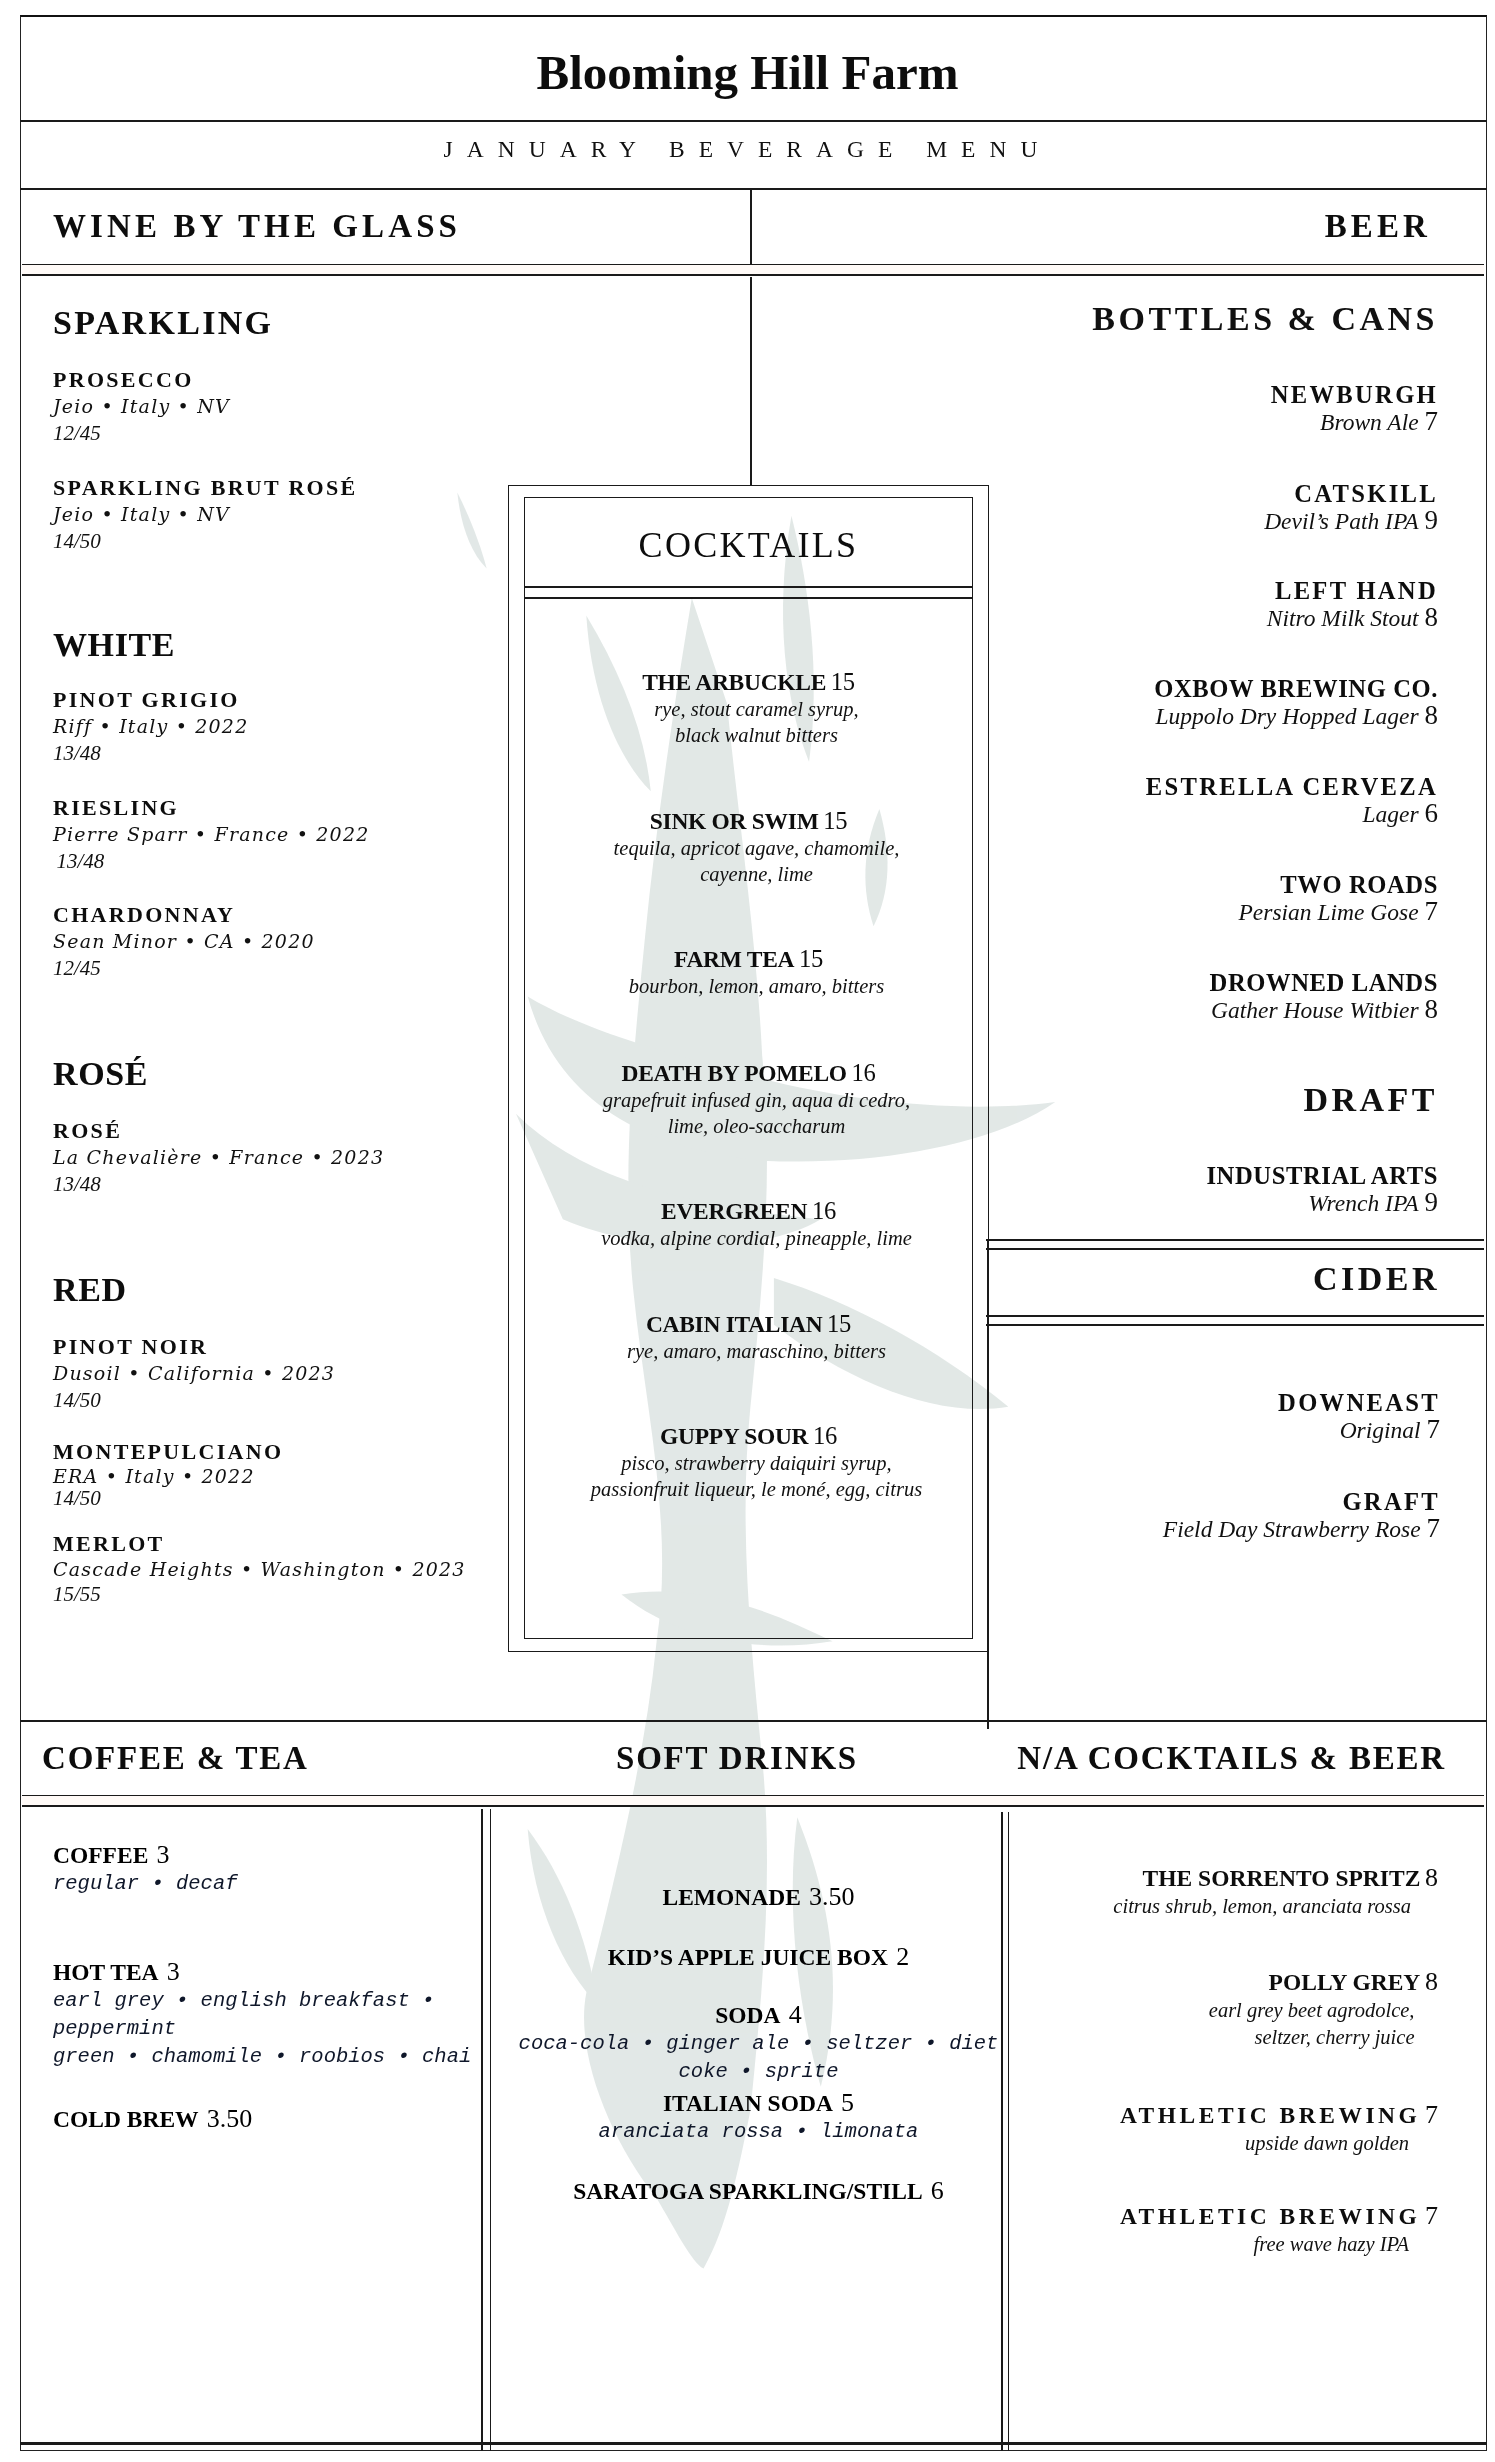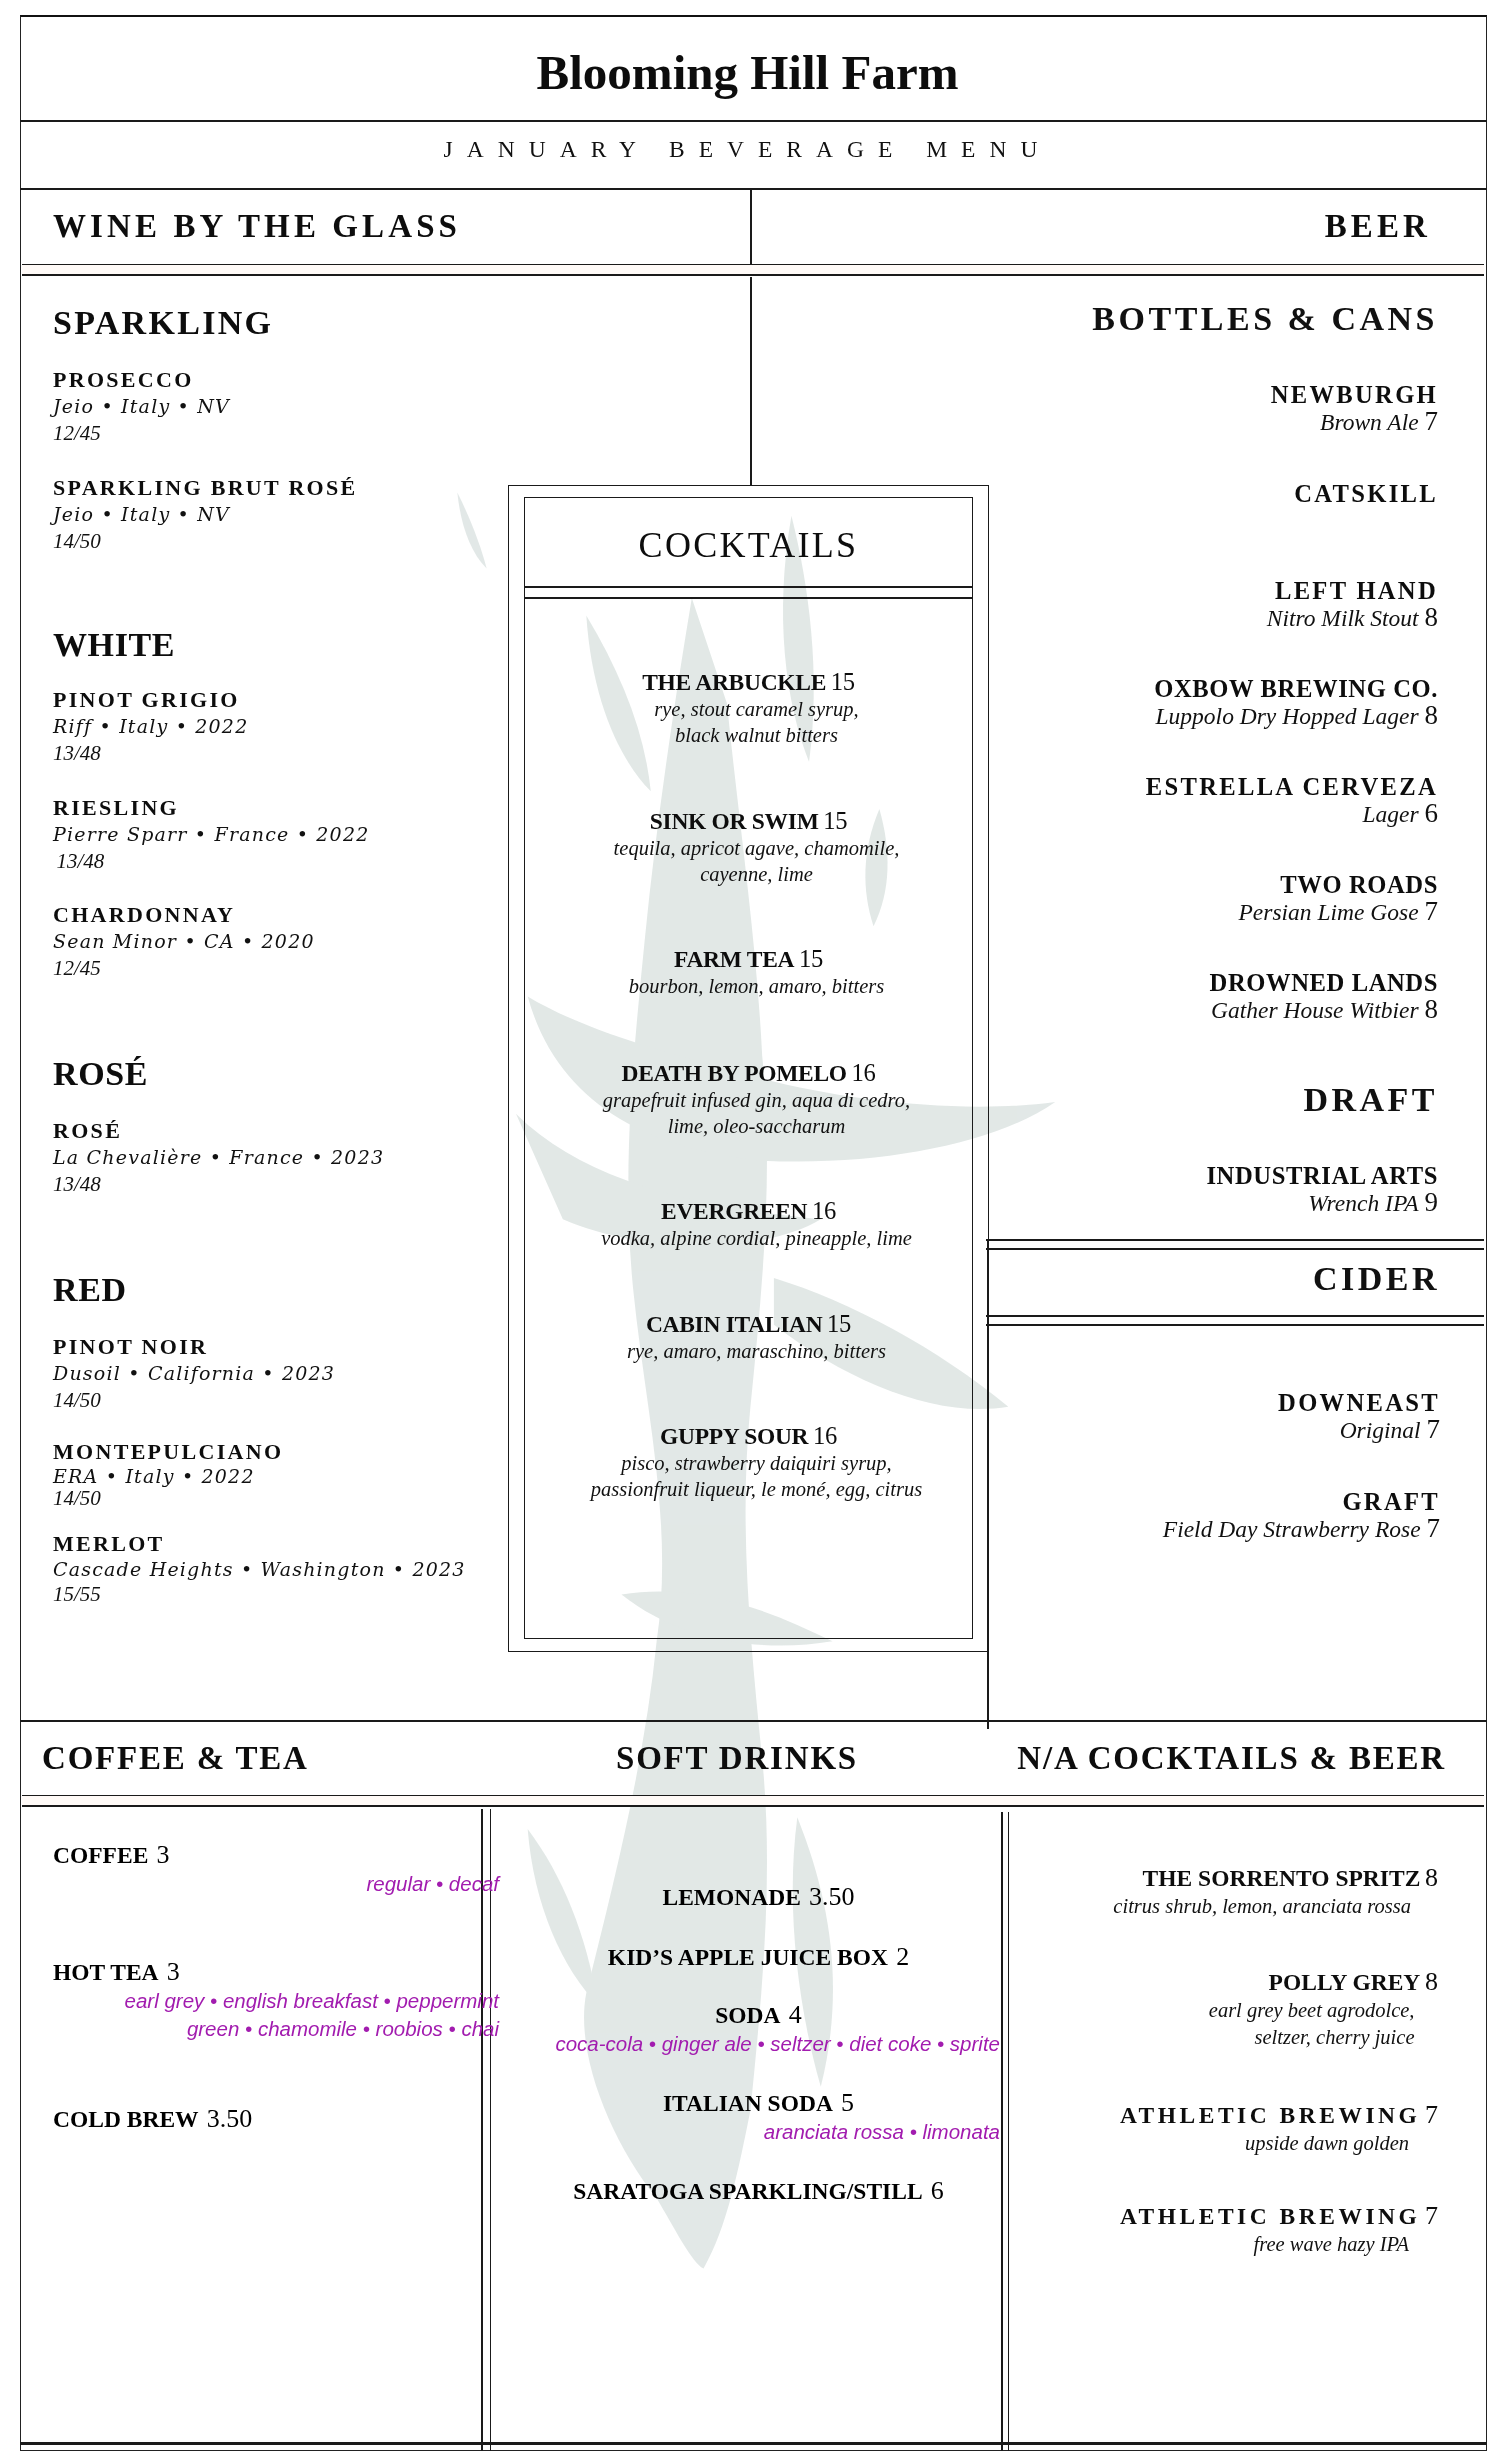--- a/index.html
+++ b/index.html
@@ -42,21 +42,21 @@
   .cocktail { position: absolute; left: 524px; width: 449px; text-align: center; }
   .cocktail .name { font-family: "Liberation Serif", serif; font-weight: bold; font-size: 23.5px; line-height: 28px; color: #0d0d0d; letter-spacing: -0.3px; }
   .cocktail .price { font-weight: normal; font-size: 24.6px; margin-left: 4.7px; }
   .cocktail .desc { font-family: "Liberation Serif", serif; font-style: italic; font-size: 20.5px; line-height: 26px; color: #111; margin-left: 16px; }
 
   .bot-head { position: absolute; top: 1740px; font-family: "Liberation Serif", serif; font-weight: bold; font-size: 33px; letter-spacing: 1.8px; color: #0d0d0d; }
 
   .drink { position: absolute; }
   .drink .name { font-family: "Liberation Serif", serif; font-weight: bold; font-size: 23.5px; line-height: 29px; color: #000000; }
   .drink .price { font-weight: normal; font-size: 26px; margin-left: 8.2px; }
-  .drink .desc { font-family: Liberation Sans, sans-serif; font-style: italic; font-size: 20.5px; line-height: 28px; color: #a21caf; text-align: right; }
+  .drink .desc { font-family: Liberation Mono, monospace; font-style: italic; font-size: 20.5px; line-height: 28px; color: #0f172a; }
   .drink.center { left: 490px; width: 510px; text-align: center; padding-left: 27px; }
   .drink.left { left: 53px; width: 446px; }
   .na { position: absolute; right: 57px; width: 528px; text-align: right; }
   .na .name { font-family: "Liberation Serif", serif; font-weight: bold; font-size: 23.5px; line-height: 29px; color: #0d0d0d; }
   .na .name.spaced { letter-spacing: 3.5px; font-size: 23.5px; }
   .na .price { font-weight: normal; font-size: 26px; margin-left: 4.7px; letter-spacing: 0; }
   .na .desc { font-family: "Liberation Serif", serif; font-style: italic; font-size: 20.5px; line-height: 27px; color: #111; padding-right: 33px; }
 
   .watermark { position: absolute; left: 0; top: 0; width: 1495px; height: 2462px; pointer-events: none; }
 </style>
@@ -187,20 +187,21 @@
 <div class="beer-right" style="top:300px;">
   <div class="cathead">BOTTLES &amp; CANS</div>
 </div>
 
 <div class="beer-item" style="top:381px;">
   <div class="brewer">NEWBURGH</div>
   <div class="style"><span>Brown Ale</span><span class="price">7</span></div>
 </div>
 <div class="beer-item" style="top:480px;">
   <div class="brewer">CATSKILL</div>
+  <div class="style"><span>Devil’s Path IPA</span><span class="price">9</span></div>
 </div>
 <div class="beer-item" style="top:577px;">
   <div class="brewer">LEFT HAND</div>
   <div class="style"><span>Nitro Milk Stout</span><span class="price">8</span></div>
 </div>
 <div class="beer-item" style="top:675px;">
   <div class="brewer" style="letter-spacing:0.6px;">OXBOW BREWING CO.</div>
   <div class="style"><span>Luppolo Dry Hopped Lager</span><span class="price">8</span></div>
 </div>
 <div class="beer-item" style="top:773px;">

